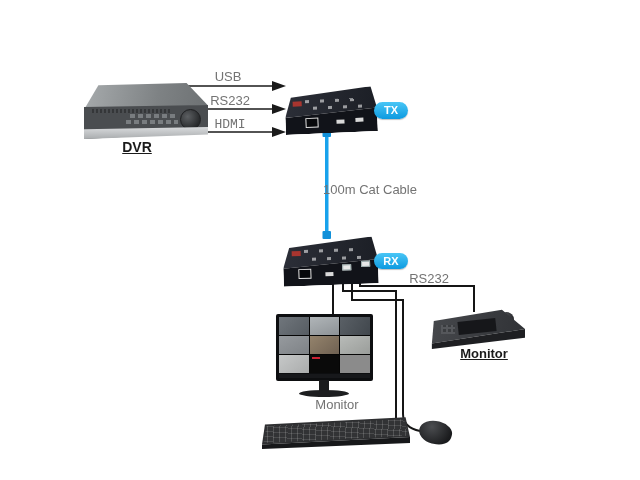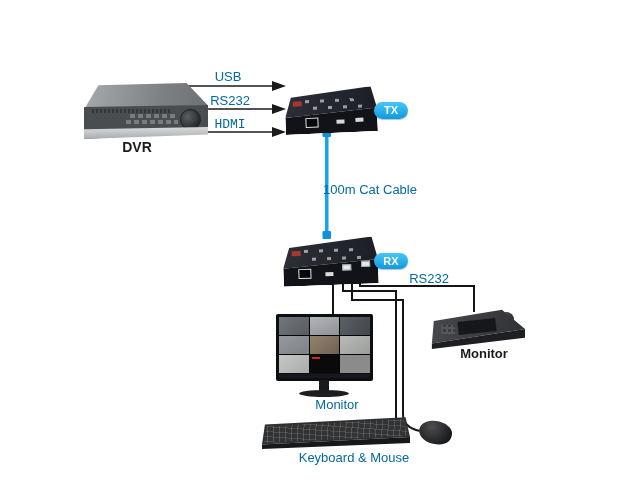--- a/index.html
+++ b/index.html
@@ -3,22 +3,22 @@
 <meta charset="utf-8">
 <style>
   html,body{margin:0;padding:0;background:#fff;}
   .stage{
     position:relative;width:640px;height:480px;background:#fff;overflow:hidden;
     font-family:"Liberation Sans", sans-serif;color:#333;
   }
   .stage *{box-sizing:border-box;}
   svg.wires{position:absolute;left:0;top:0;z-index:1;}
   .dev{position:absolute;z-index:2;}
-  .lbl{position:absolute;z-index:3;font-size:13px;color:#0369a1;white-space:nowrap;transform:translateX(-50%);}
-  .lbl.bold{font-weight:bold;color:#1a1a1a;}
+  .lbl{position:absolute;z-index:3;font-size:13px;color:#737373;white-space:nowrap;transform:translateX(-50%);}
+  .lbl.bold{font-weight:bold;color:#1a1a1a;text-decoration:underline;}
 
   
   .badge{
     position:absolute;z-index:3;width:34px;height:17px;border-radius:9px;
     background:linear-gradient(#49c6f6,#0d9ae0);
     color:#fff;font-size:11px;font-weight:bold;text-align:center;line-height:17px;
     box-shadow:0 1px 1px rgba(0,0,0,.25);
   }
 
   
@@ -219,15 +219,14 @@
     <div class="joy-front"></div>
   </div>
   <div class="lbl bold" style="left:484px;top:346px;">Monitor</div>
 
   <div class="dev keyboard">
     <div class="kb-top"></div>
     <div class="kb-keys"></div>
     <div class="kb-front"></div>
   </div>
   <div class="dev mouse"></div>
-  <div class="lbl" style="left:354px;top:450px;">Keyboard &amp; Mouse</div>
 
 </div>
 
 </body></html>

